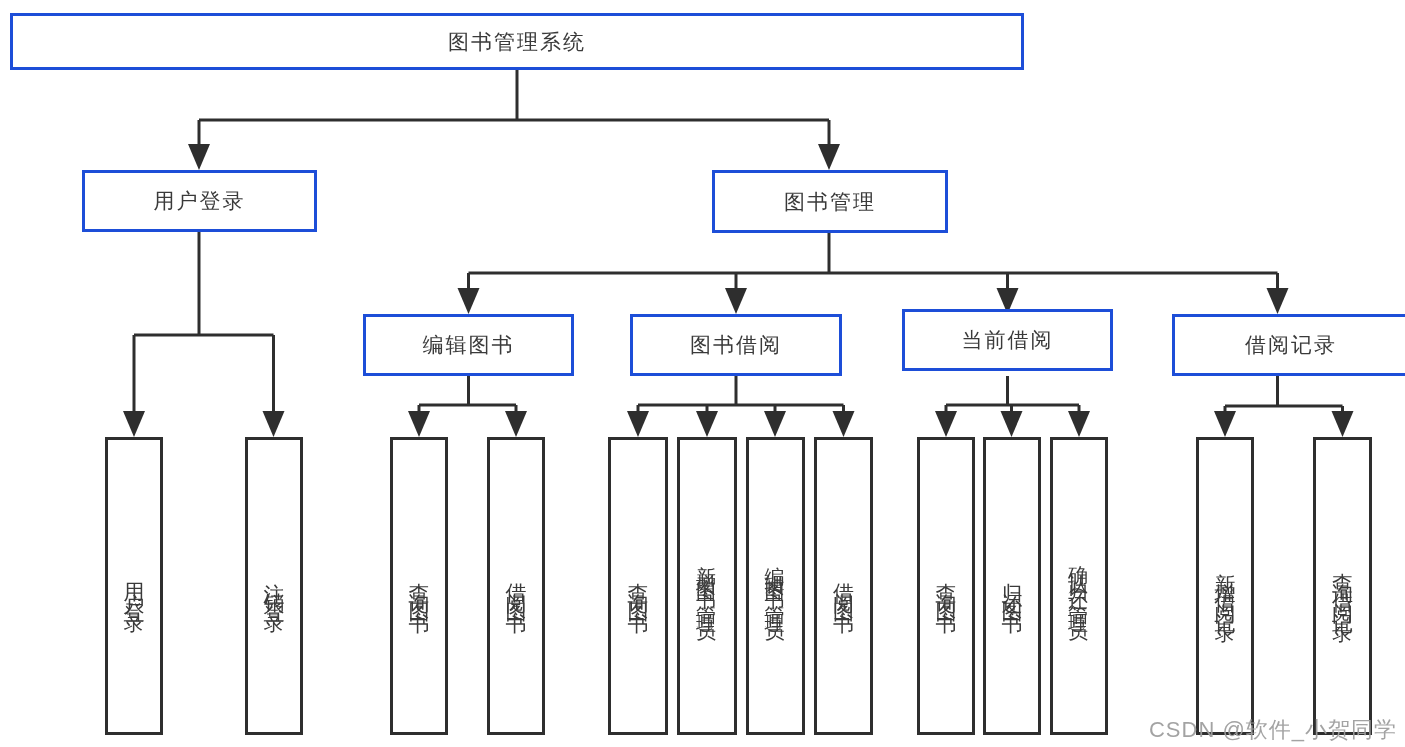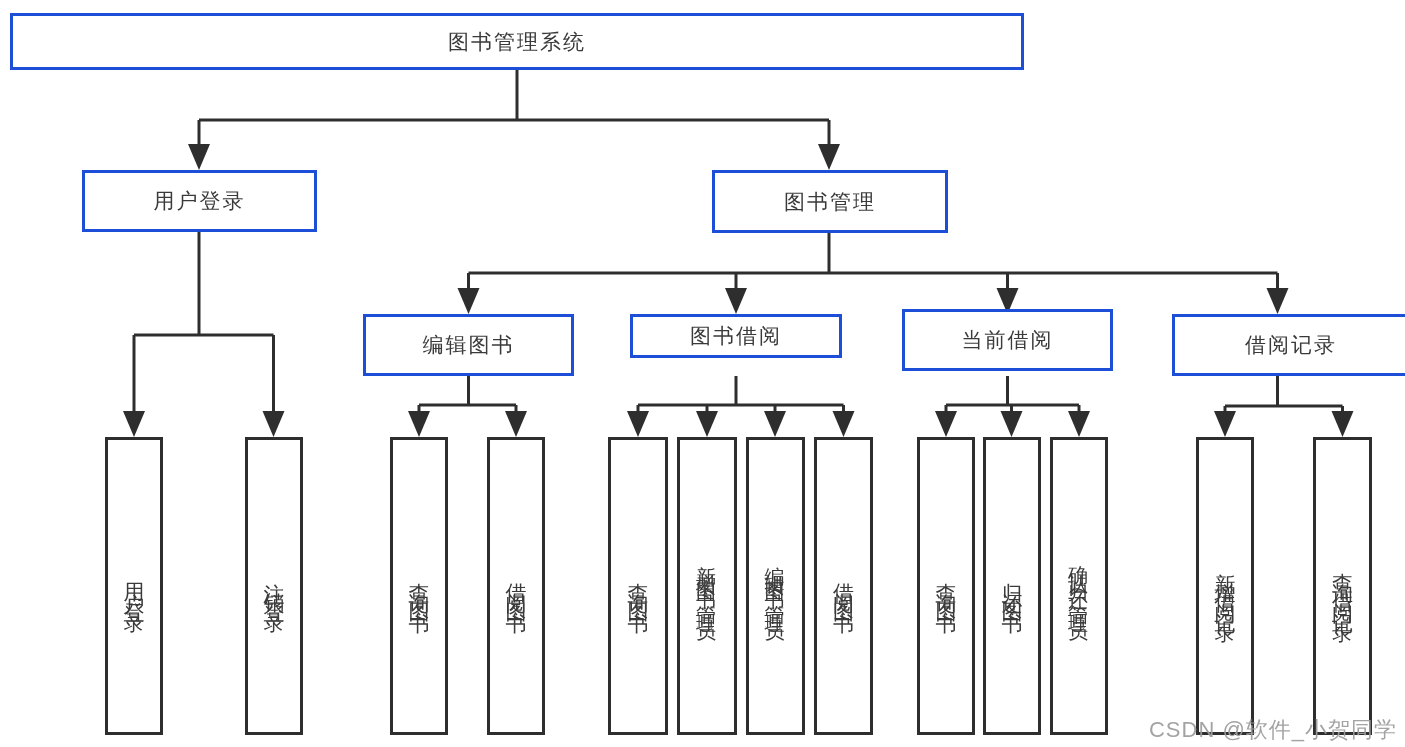--- a/index.html
+++ b/index.html
@@ -102,21 +102,21 @@
       <path d="M1331.5,411 h22 l-11,26 z"></path>
     </g>
   </svg>
 
   <div class="hbox" style="left:10px;top:13px;width:1014px;height:57px;">图书管理系统</div>
 
   <div class="hbox" style="left:82px;top:170px;width:235px;height:62px;">用户登录</div>
   <div class="hbox" style="left:712px;top:170px;width:236px;height:63px;">图书管理</div>
 
   <div class="hbox" style="left:363px;top:314px;width:211px;height:62px;">编辑图书</div>
-  <div class="hbox" style="left:630px;top:314px;width:212px;height:44px;">图书借阅</div>
+  <div class="hbox" style="left:630px;top:314px;width:212px;height:62px;">图书借阅</div>
   <div class="hbox" style="left:902px;top:309px;width:211px;height:62px;">当前借阅</div>
   <div class="hbox" style="left:1172px;top:314px;width:238px;height:62px;">借阅记录</div>
 
   <div class="vbox" style="left:105px;top:437px;width:58px;height:298px;">用户登录</div>
   <div class="vbox" style="left:245px;top:437px;width:58px;height:298px;">注销登录</div>
 
   <div class="vbox" style="left:390px;top:437px;width:58px;height:298px;">查询图书</div>
   <div class="vbox" style="left:487px;top:437px;width:58px;height:298px;">借阅图书</div>
 
   <div class="vbox" style="left:608px;top:437px;width:60px;height:298px;">查询图书</div>

